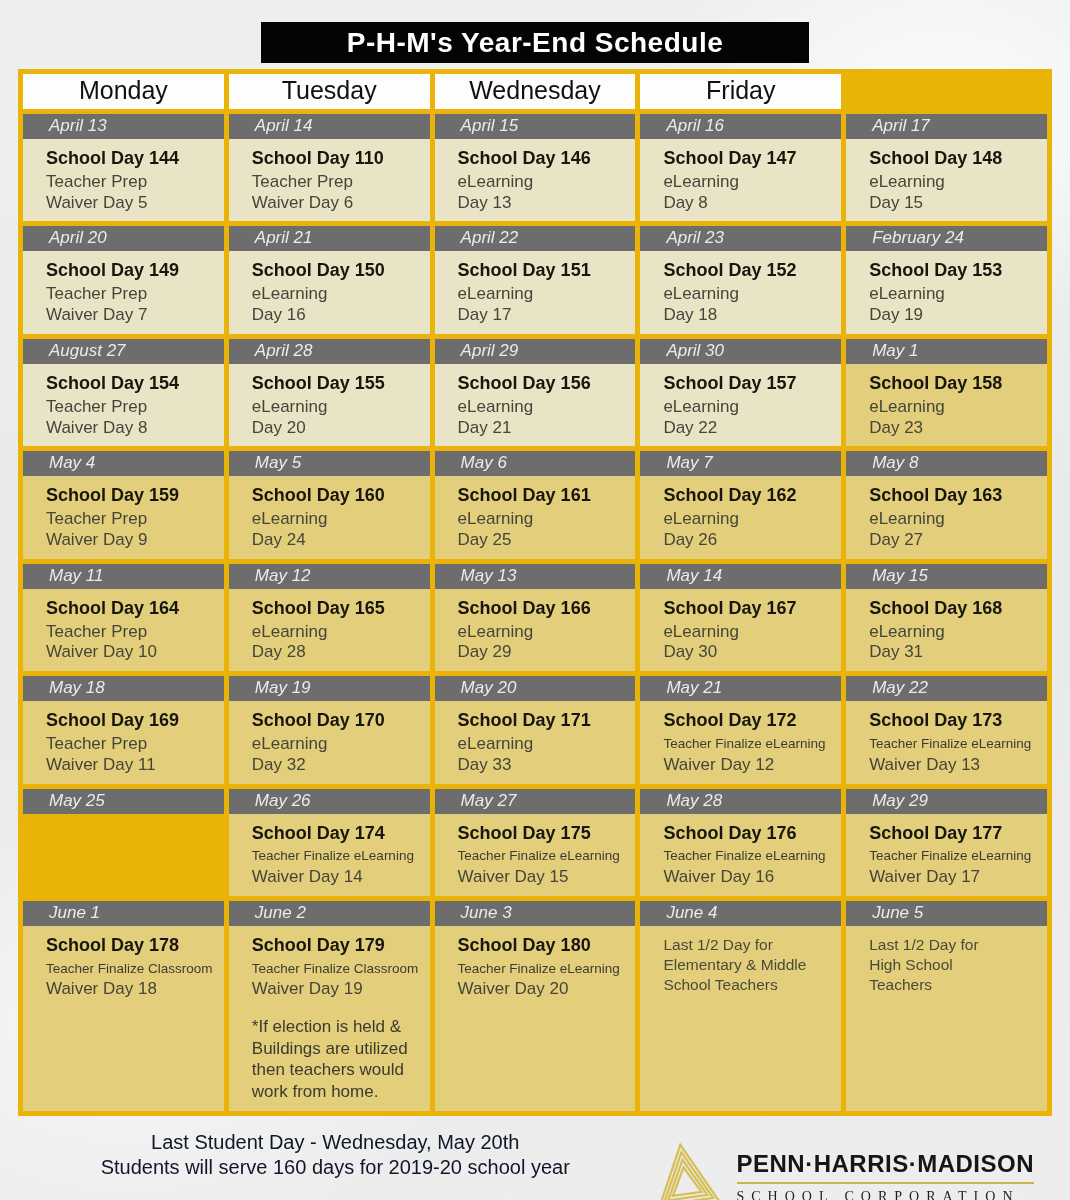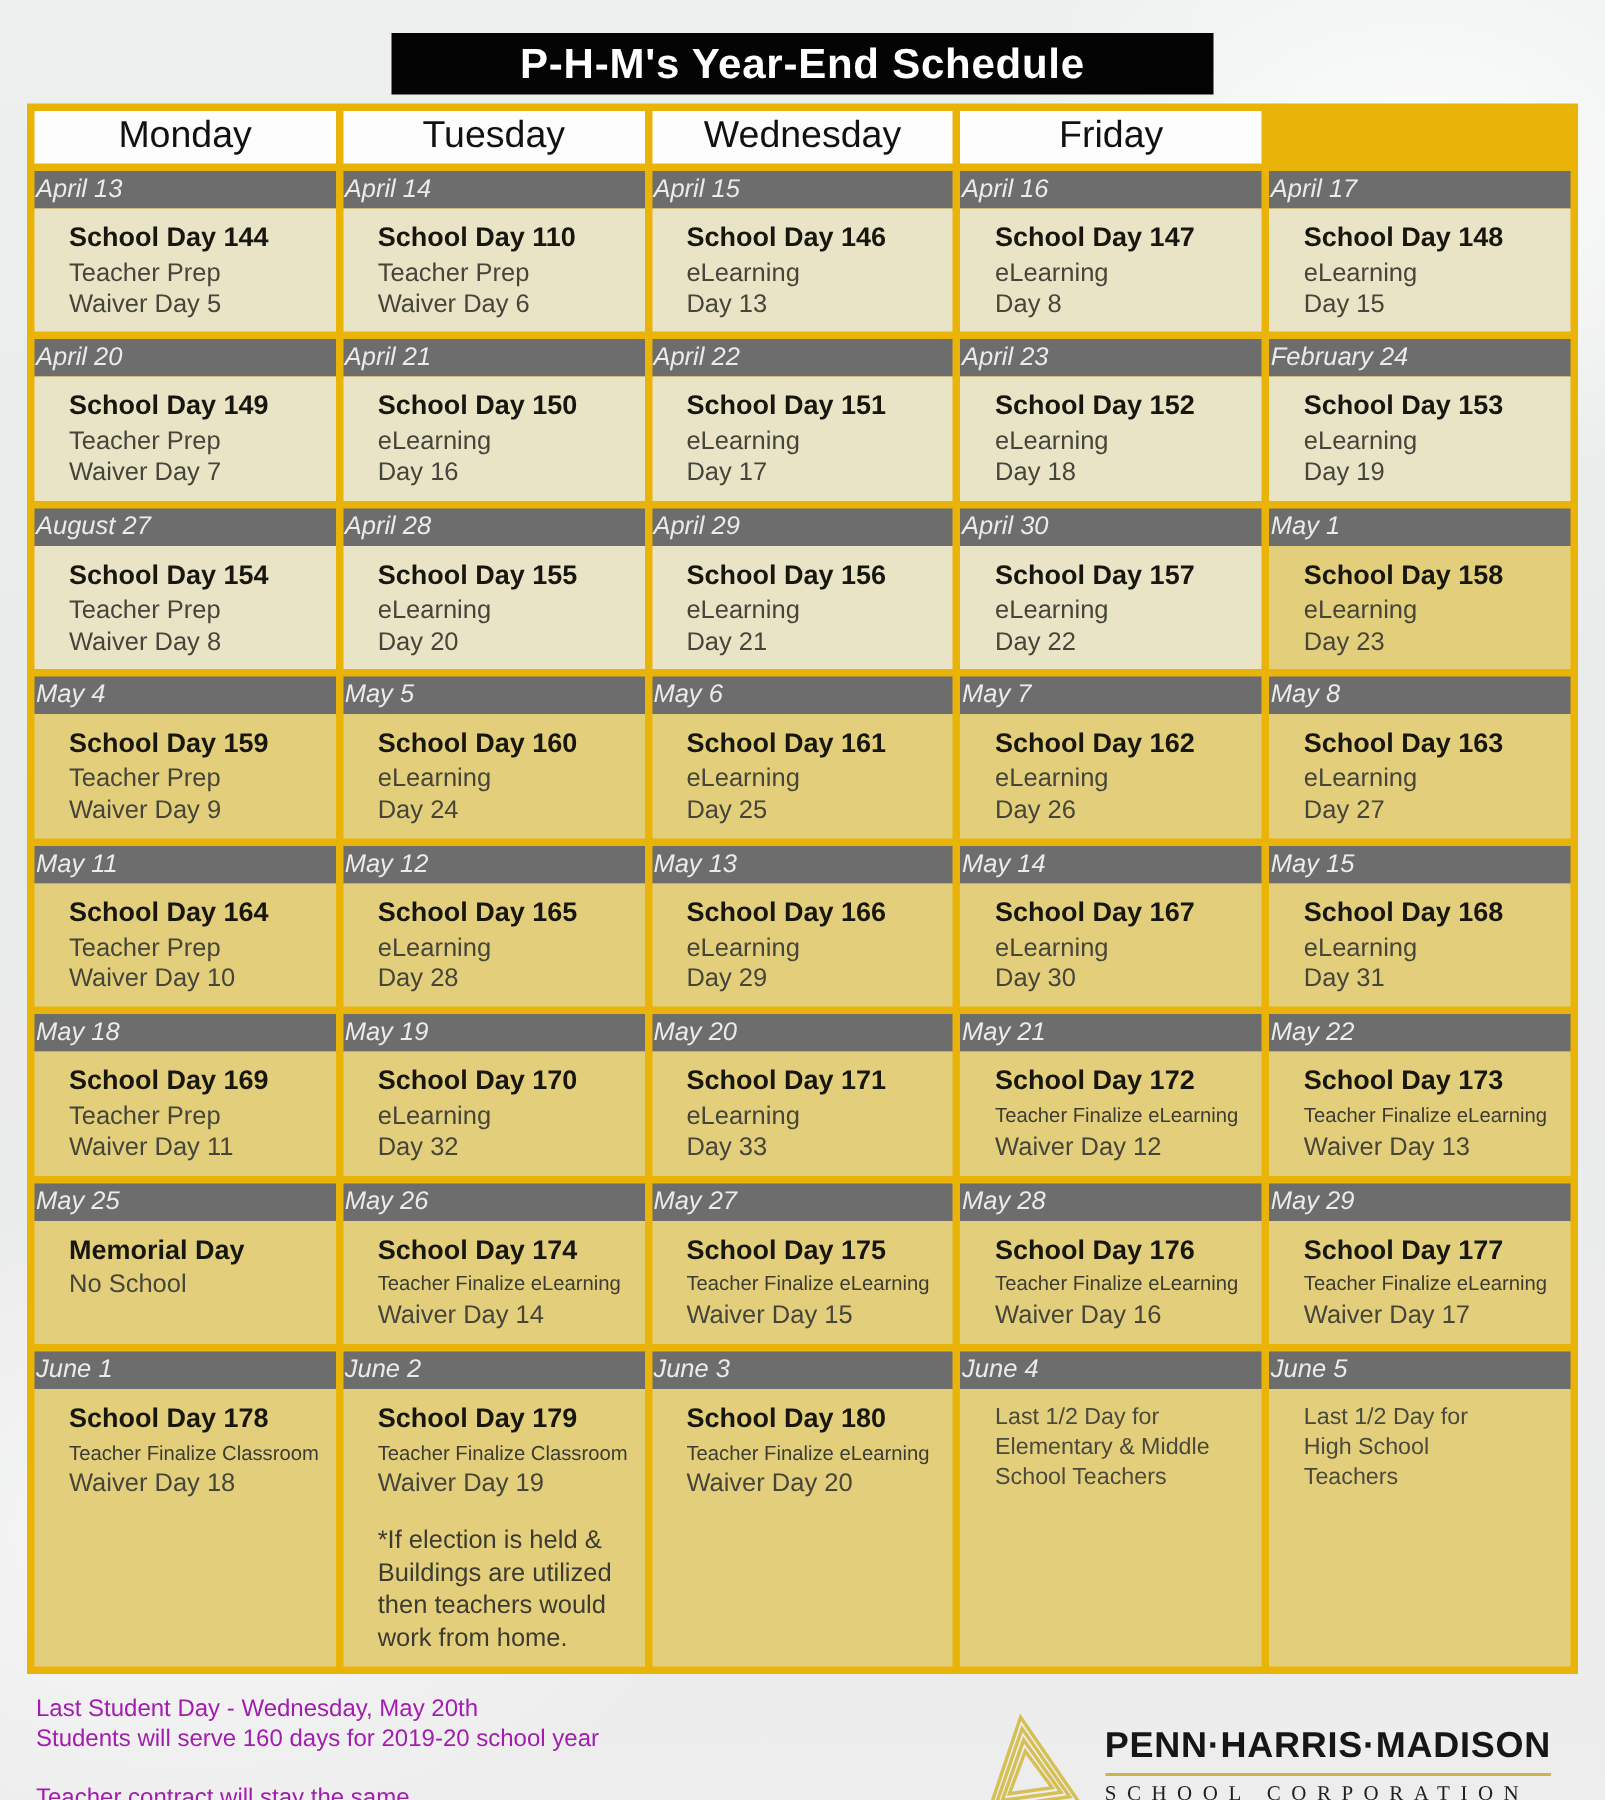--- a/index.html
+++ b/index.html
@@ -41,21 +41,21 @@
     text-align: center;
     padding: 2px 0 4px 0;
     font-weight: 400;
   }
   .day-cell { display: flex; flex-direction: column; }
   .date-band {
     background: #6d6d6d;
     color: #ebebeb;
     font-style: italic;
     font-size: 17px;
-    padding: 2px 9px 3px 1px;
+    padding: 2px 9px 3px 26px;
     flex: 0 0 auto;
   }
   .cell-body {
     flex: 1 1 auto;
     padding: 9px 9px 8px 23px;
     min-height: 76px;
     line-height: 1.22;
   }
   .tall .cell-body { min-height: 172px; }
   .tone-cream { background: #eae4c7; }
@@ -68,21 +68,21 @@
     font-size: 17px; color: #3b3b30;
     margin-top: 16px; line-height: 1.28;
   }
   .footer {
     display: flex;
     width: 1034px;
     margin: 14px auto 0 auto;
     align-items: flex-start;
   }
   .footer-text { flex: 1 1 auto; padding-left: 6px; }
-  .footer-text .fline { font-size: 16px; color: #a21caf; line-height: 1.28; }
+  .footer-text .fline { font-size: 20px; color: #0f172a; line-height: 1.28; text-align: center; }
   .fgap { height: 18px; }
   .logo {
     flex: 0 0 auto;
     display: flex;
     align-items: center;
     padding-right: 18px;
     margin-top: 10px;
     position: relative;
   }
   .logo-mark { width: 76px; height: 76px; margin-right: 14px; position: relative; }
@@ -359,24 +359,20 @@
           <div class="cell-body tone-gold">
             <div class="line s-bold">School Day 173</div>
             <div class="line s-small">Teacher Finalize eLearning</div>
             <div class="line s-reg">Waiver Day 13</div>
           </div>
         </div>
       </div>
       <div class="week-row">
         <div class="day-cell">
           <div class="date-band">May 25</div>
-          <div class="cell-body tone-gold">
-            <div class="line s-bold">Memorial Day</div>
-            <div class="line s-reg">No School</div>
-          </div>
         </div>
         <div class="day-cell">
           <div class="date-band">May 26</div>
           <div class="cell-body tone-gold">
             <div class="line s-bold">School Day 174</div>
             <div class="line s-small">Teacher Finalize eLearning</div>
             <div class="line s-reg">Waiver Day 14</div>
           </div>
         </div>
         <div class="day-cell">

